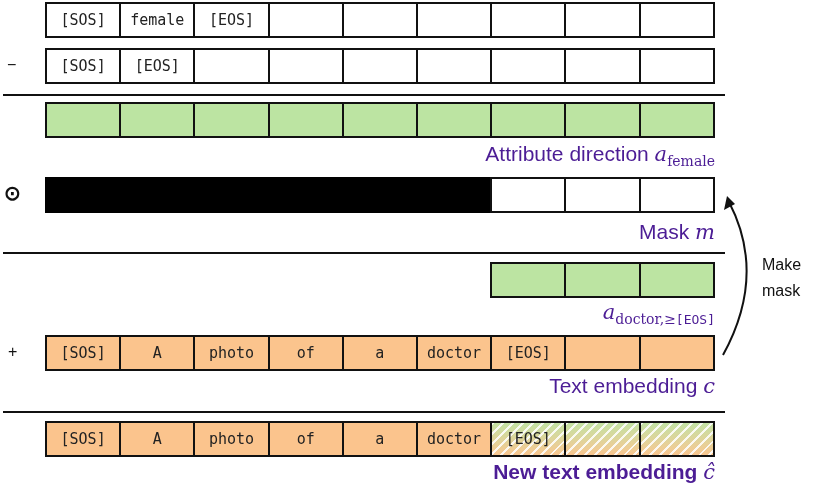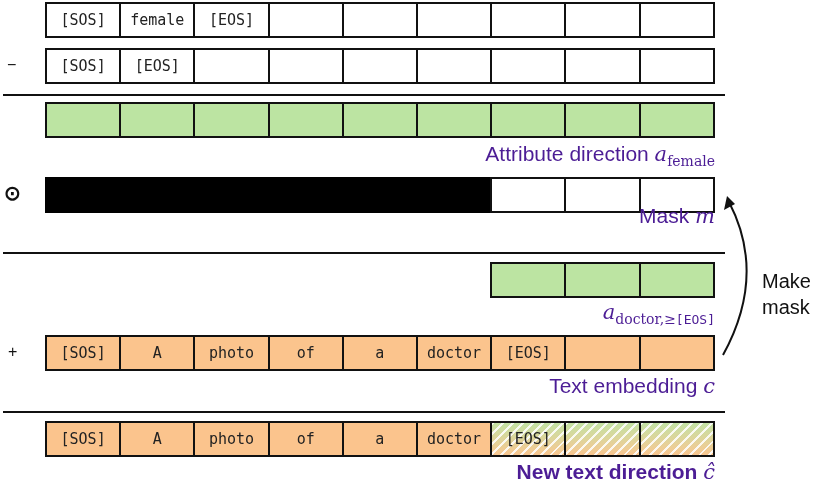--- a/index.html
+++ b/index.html
@@ -16,21 +16,21 @@
   .hatch { background: repeating-linear-gradient(135deg, rgba(255,255,255,0.85) 0 2px, transparent 2px 7px),
                        linear-gradient(180deg, #c3e2a4 0%, #f9c791 100%); }
   .empty { border-color: transparent; background: transparent; }
   .hline { position: absolute; left: 3px; width: 722px; height: 2px; background: #111; }
   .op { position: absolute; font-size: 16px; color: #111; }
   .label { position: absolute; right: 108px; font-size: 21px; color: #4c1d95; white-space: nowrap; }
   .math { font-family: "DejaVu Serif", serif; font-style: italic; }
   .sub { font-family: "DejaVu Serif", serif; font-style: normal; font-size: 14px; vertical-align: -5px; }
   .mono-sub { font-family: "DejaVu Sans Mono", monospace; font-size: 13px; font-style: normal; }
   .bold { font-weight: bold; }
-  .side-text { position: absolute; left: 762px; top: 268px; font-size: 20px; line-height: 26px; color: #111; }
+  .side-text { position: absolute; left: 762px; top: 252px; font-size: 16px; line-height: 26px; color: #111; }
 </style>
 </head>
 <body>
 
 <div class="row" style="top:2px;">
   <div class="cell white">[SOS]</div>
   <div class="cell white">female</div>
   <div class="cell white">[EOS]</div>
   <div class="cell white"></div>
   <div class="cell white"></div>
@@ -75,21 +75,21 @@
   <div class="cell black"></div>
   <div class="cell black"></div>
   <div class="cell black"></div>
   <div class="cell black"></div>
   <div class="cell black"></div>
   <div class="cell black"></div>
   <div class="cell white"></div>
   <div class="cell white"></div>
   <div class="cell white"></div>
 </div>
-<div class="label" style="top:204px;">
+<div class="label" style="top:220px;">
   <span>Mask </span><span class="math">m</span>
 </div>
 
 <div class="hline" style="top:252px;"></div>
 
 <div class="row" style="top:262px;">
   <div class="cell empty"></div>
   <div class="cell empty"></div>
   <div class="cell empty"></div>
   <div class="cell empty"></div>
@@ -126,21 +126,21 @@
   <div class="cell orange">A</div>
   <div class="cell orange">photo</div>
   <div class="cell orange">of</div>
   <div class="cell orange">a</div>
   <div class="cell orange">doctor</div>
   <div class="cell hatch">[EOS]</div>
   <div class="cell hatch"></div>
   <div class="cell hatch"></div>
 </div>
 <div class="label bold" style="top:460px;">
-  <span>New text direction </span><span class="math" style="font-weight:normal;">ĉ</span>
+  <span>New text embedding </span><span class="math" style="font-weight:normal;">ĉ</span>
 </div>
 
 <svg style="position:absolute; left:715px; top:190px;" width="50" height="170">
   <path d="M 8 165 Q 52 85 14 12" fill="none" stroke="#111" stroke-width="2"></path>
   <path d="M 12 6 L 9 20 L 20 14 Z" fill="#111"></path>
 </svg>
 <div class="side-text">
   <div>Make</div>
   <div>mask</div>
 </div>

